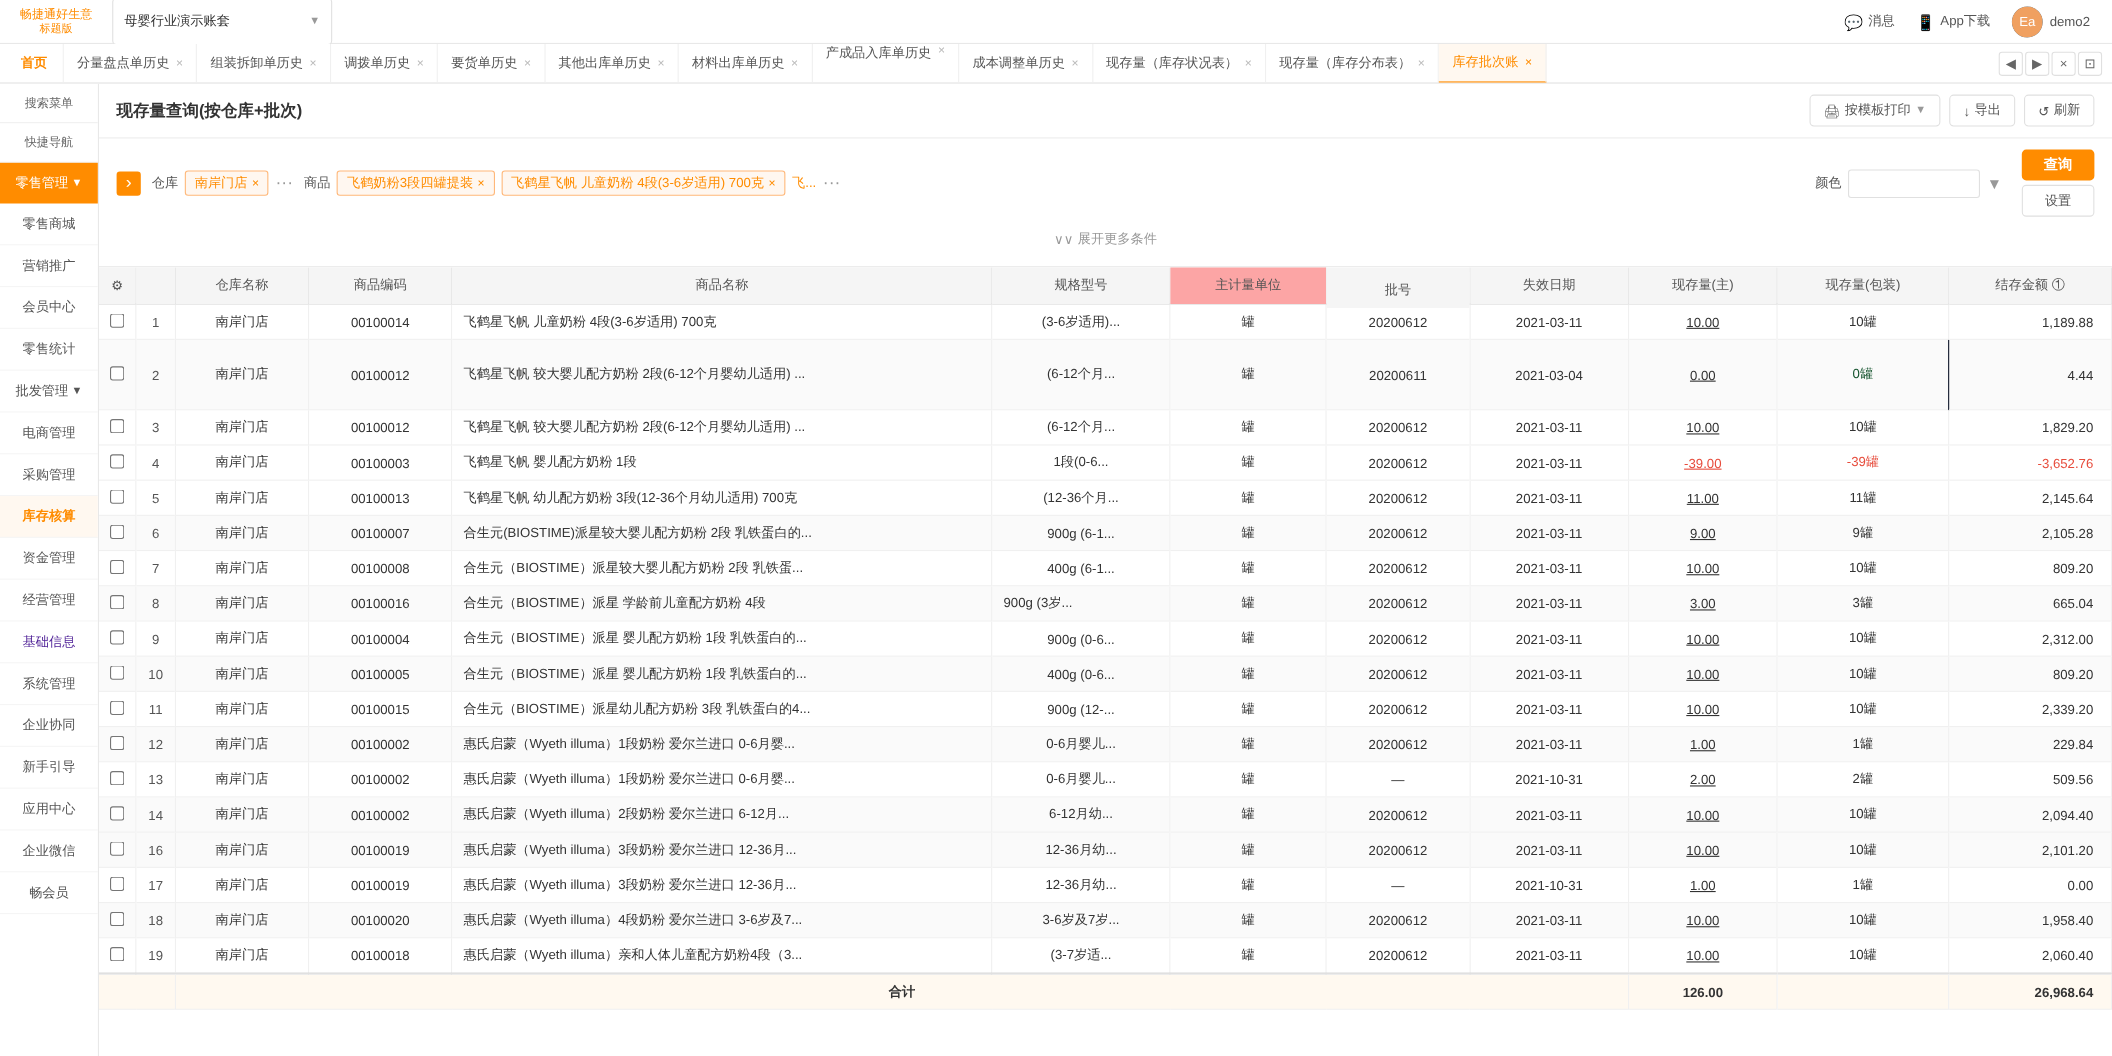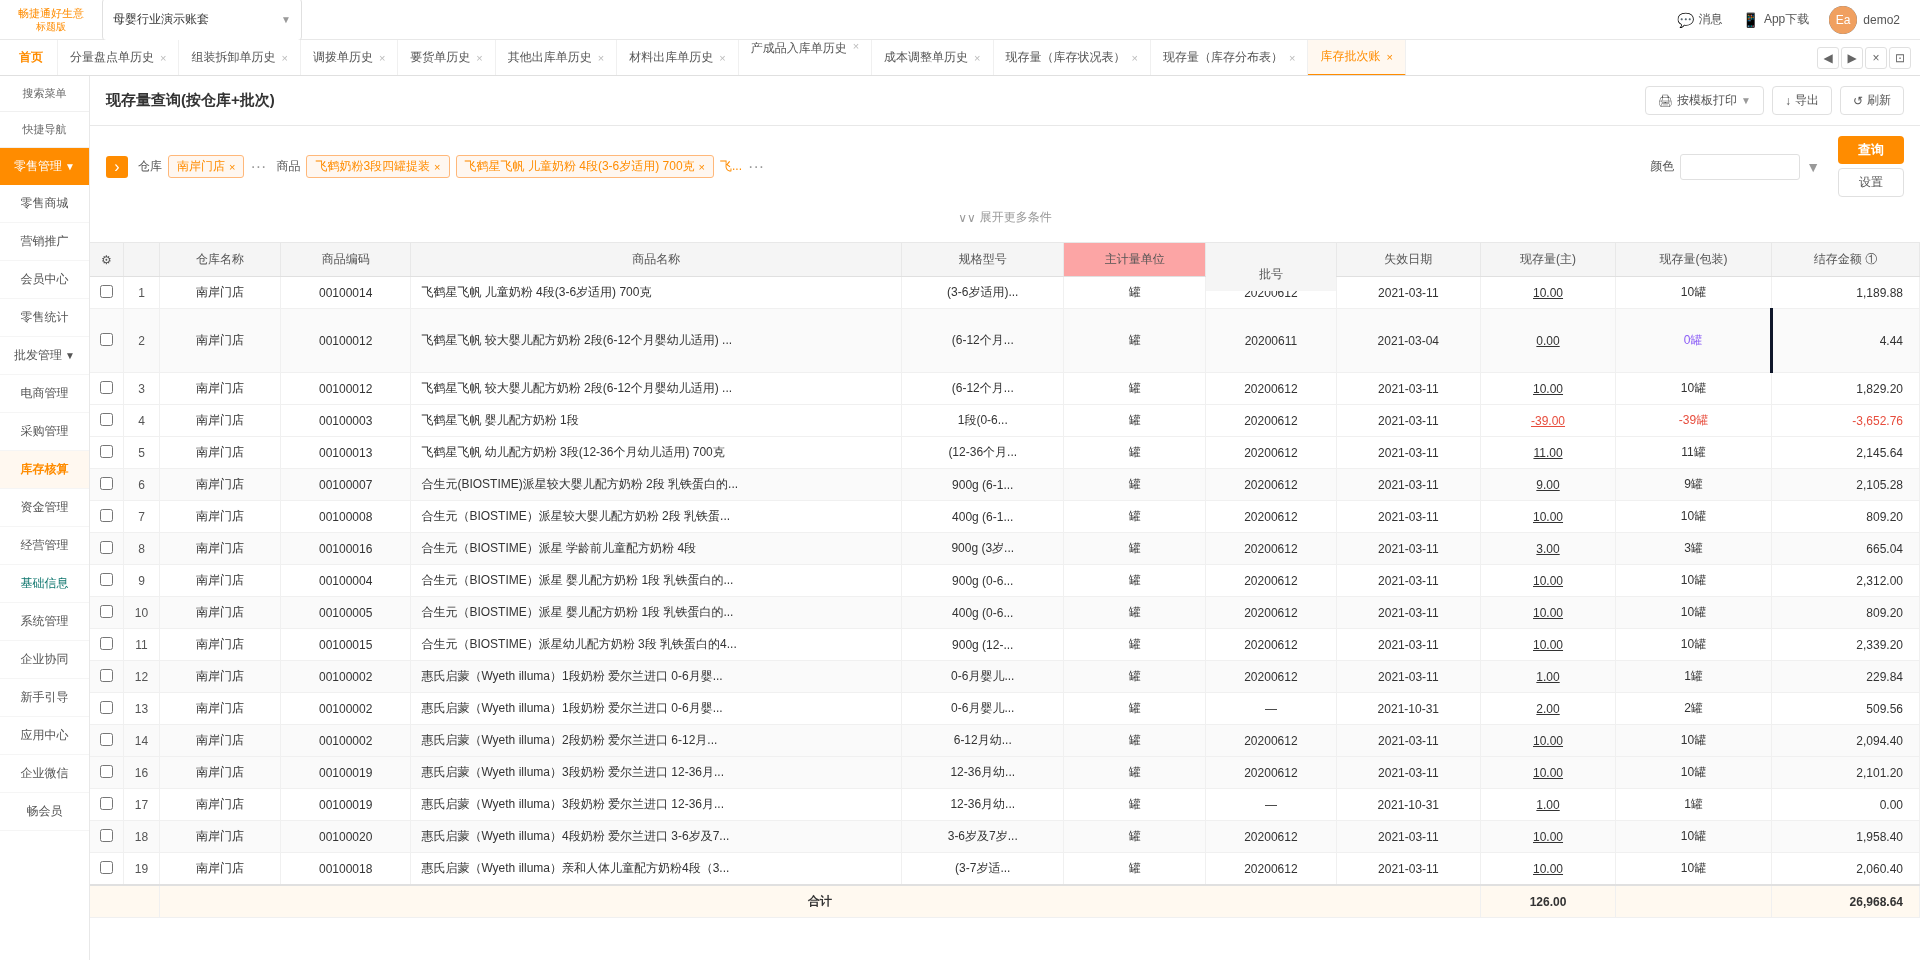--- a/index.html
+++ b/index.html
@@ -91,21 +91,21 @@
       <div style="padding:10px 4px; text-align:center; cursor:pointer; color:#555; font-size:12px; border-bottom:1px solid #f5f5f5;">零售统计</div>
       <div style="padding:10px 4px; text-align:center; cursor:pointer; color:#555; font-size:12px; border-bottom:1px solid #f5f5f5; display:flex; align-items:center; justify-content:center; gap:3px;">
         <span>批发管理</span>
           <span style="font-size:10px;">▼</span>
       </div>
       <div style="padding:10px 4px; text-align:center; cursor:pointer; color:#555; font-size:12px; border-bottom:1px solid #f5f5f5;">电商管理</div>
       <div style="padding:10px 4px; text-align:center; cursor:pointer; color:#555; font-size:12px; border-bottom:1px solid #f5f5f5;">采购管理</div>
       <div style="padding:10px 4px; text-align:center; cursor:pointer; color:#ff8c00; font-size:12px; border-bottom:1px solid #f5f5f5; font-weight:bold; background:#fff8f0;">库存核算</div>
       <div style="padding:10px 4px; text-align:center; cursor:pointer; color:#555; font-size:12px; border-bottom:1px solid #f5f5f5;">资金管理</div>
       <div style="padding:10px 4px; text-align:center; cursor:pointer; color:#555; font-size:12px; border-bottom:1px solid #f5f5f5;">经营管理</div>
-      <div style="padding:10px 4px; text-align:center; cursor:pointer; color:#0f766e; font-size:12px; border-bottom:1px solid #f5f5f5;">基础信息</div>
+      <div style="padding:10px 4px; text-align:center; cursor:pointer; color:#4c1d95; font-size:12px; border-bottom:1px solid #f5f5f5;">基础信息</div>
       <div style="padding:10px 4px; text-align:center; cursor:pointer; color:#555; font-size:12px; border-bottom:1px solid #f5f5f5;">系统管理</div>
       <div style="padding:10px 4px; text-align:center; cursor:pointer; color:#555; font-size:12px; border-bottom:1px solid #f5f5f5;">企业协同</div>
       <div style="padding:10px 4px; text-align:center; cursor:pointer; color:#555; font-size:12px; border-bottom:1px solid #f5f5f5;">新手引导</div>
       <div style="padding:10px 4px; text-align:center; cursor:pointer; color:#555; font-size:12px; border-bottom:1px solid #f5f5f5;">应用中心</div>
       <div style="padding:10px 4px; text-align:center; cursor:pointer; color:#555; font-size:12px; border-bottom:1px solid #f5f5f5;">企业微信</div>
       <div style="padding:10px 4px; text-align:center; cursor:pointer; color:#555; font-size:12px; border-bottom:1px solid #f5f5f5;">畅会员</div>
     </div>
 
     <div style="flex:1; display:flex; flex-direction:column; overflow:hidden; background:#f5f5f5;">
 
@@ -178,21 +178,21 @@
             <tr style="background:#f5f5f5;">
               <th style="padding:8px 10px; text-align:center; color:#555; font-weight:normal; border-bottom:1px solid #e0e0e0; border-right:1px solid #e8e8e8; white-space:nowrap; position:sticky; top:0; background:#f5f5f5; z-index:2; width:30px;">
                 <span>⚙</span>
               </th>
               <th style="padding:8px 6px; text-align:center; color:#555; font-weight:normal; border-bottom:1px solid #e0e0e0; border-right:1px solid #e8e8e8; white-space:nowrap; position:sticky; top:0; background:#f5f5f5; z-index:2; width:36px;"></th>
               <th style="padding:8px 10px; text-align:center; color:#555; font-weight:normal; border-bottom:1px solid #e0e0e0; border-right:1px solid #e8e8e8; white-space:nowrap; position:sticky; top:0; background:#f5f5f5; z-index:2;">仓库名称</th>
               <th style="padding:8px 10px; text-align:center; color:#555; font-weight:normal; border-bottom:1px solid #e0e0e0; border-right:1px solid #e8e8e8; white-space:nowrap; position:sticky; top:0; background:#f5f5f5; z-index:2;">商品编码</th>
               <th style="padding:8px 10px; text-align:center; color:#555; font-weight:normal; border-bottom:1px solid #e0e0e0; border-right:1px solid #e8e8e8; white-space:nowrap; position:sticky; top:0; background:#f5f5f5; z-index:2; min-width:280px;">商品名称</th>
               <th style="padding:8px 10px; text-align:center; color:#555; font-weight:normal; border-bottom:1px solid #e0e0e0; border-right:1px solid #e8e8e8; white-space:nowrap; position:sticky; top:0; background:#f5f5f5; z-index:2;">规格型号</th>
               <th style="padding:8px 10px; text-align:center; color:#555; font-weight:normal; border-bottom:1px solid #e0e0e0; border-right:1px solid #e8e8e8; white-space:nowrap; position:sticky; top:0; background:#fca5a5; z-index:2;">主计量单位</th>
-              <th style="padding:8px 10px; text-align:center; color:#555; font-weight:normal; border-bottom:1px solid #e0e0e0; border-right:1px solid #e8e8e8; white-space:nowrap; position:sticky; top:15px; background:#f5f5f5; z-index:2;">批号</th>
+              <th style="padding:8px 10px; text-align:center; color:#555; font-weight:normal; border-bottom:1px solid #e0e0e0; border-right:1px solid #e8e8e8; white-space:nowrap; position:sticky; top:4px; background:#f5f5f5; z-index:2;">批号</th>
               <th style="padding:8px 10px; text-align:center; color:#555; font-weight:normal; border-bottom:1px solid #e0e0e0; border-right:1px solid #e8e8e8; white-space:nowrap; position:sticky; top:0; background:#f5f5f5; z-index:2;">失效日期</th>
               <th style="padding:8px 10px; text-align:center; color:#555; font-weight:normal; border-bottom:1px solid #e0e0e0; border-right:1px solid #e8e8e8; white-space:nowrap; position:sticky; top:0; background:#f5f5f5; z-index:2;">现存量(主)</th>
               <th style="padding:8px 10px; text-align:center; color:#555; font-weight:normal; border-bottom:1px solid #e0e0e0; border-right:1px solid #e8e8e8; white-space:nowrap; position:sticky; top:0; background:#f5f5f5; z-index:2;">现存量(包装)</th>
               <th style="padding:8px 10px; text-align:center; color:#555; font-weight:normal; border-bottom:1px solid #e0e0e0; border-right:1px solid #e8e8e8; white-space:nowrap; position:sticky; top:0; background:#f5f5f5; z-index:2;">结存金额 ①</th>
             </tr>
           </thead>
           <tbody id="table-body">
           <tr>
     <td style="padding:7px 10px; text-align:center; border-right:1px solid #f0f0f0;">
       <input type="checkbox" style="">
@@ -215,21 +215,21 @@
     </td>
     <td style="padding:7px 10px; text-align:center; border-right:1px solid #f0f0f0; color:#555;">2</td>
     <td style="padding:7px 10px; text-align:center; border-right:1px solid #f0f0f0;">南岸门店</td>
     <td style="padding:7px 10px; text-align:center; border-right:1px solid #f0f0f0;">00100012</td>
     <td style="padding:7px 10px; text-align:left; border-right:1px solid #f0f0f0; max-width:280px; overflow:hidden; text-overflow:ellipsis; white-space:nowrap;">飞鹤星飞帆 较大婴儿配方奶粉 2段(6-12个月婴幼儿适用) ...</td>
     <td style="padding:7px 10px; text-align:center; border-right:1px solid #f0f0f0;">(6-12个月...</td>
     <td style="padding:7px 10px; text-align:center; border-right:1px solid #f0f0f0;">罐</td>
     <td style="padding:7px 10px; text-align:center; border-right:1px solid #f0f0f0;">20200611</td>
     <td style="padding:7px 10px; text-align:center; border-right:1px solid #f0f0f0;">2021-03-04</td>
     <td style="padding:7px 10px; text-align:center; border-right:1px solid #f0f0f0; text-decoration:underline; cursor:pointer; color:#333;">0.00</td>
-    <td style="padding:23px 10px; text-align:center; border-right:3px solid #0f172a; color:#8b5cf6;">0罐</td>
+    <td style="padding:23px 10px; text-align:center; border-right:1px solid #0f172a; color:#14532d;">0罐</td>
     <td style="padding:7px 10px; text-align:right; border-right:1px solid #f0f0f0; color:#333; padding-right:16px;">4.44</td>
   </tr>
               <tr>
     <td style="padding:7px 10px; text-align:center; border-right:1px solid #f0f0f0;">
       <input type="checkbox" style="">
     </td>
     <td style="padding:7px 10px; text-align:center; border-right:1px solid #f0f0f0; color:#555;">3</td>
     <td style="padding:7px 10px; text-align:center; border-right:1px solid #f0f0f0;">南岸门店</td>
     <td style="padding:7px 10px; text-align:center; border-right:1px solid #f0f0f0;">00100012</td>
     <td style="padding:7px 10px; text-align:left; border-right:1px solid #f0f0f0; max-width:280px; overflow:hidden; text-overflow:ellipsis; white-space:nowrap;">飞鹤星飞帆 较大婴儿配方奶粉 2段(6-12个月婴幼儿适用) ...</td>
@@ -306,21 +306,21 @@
     <td style="padding:7px 10px; text-align:right; border-right:1px solid #f0f0f0; color:#333; padding-right:16px;">809.20</td>
   </tr>
               <tr style="background: rgb(250, 250, 250);">
     <td style="padding:7px 10px; text-align:center; border-right:1px solid #f0f0f0;">
       <input type="checkbox" style="">
     </td>
     <td style="padding:7px 10px; text-align:center; border-right:1px solid #f0f0f0; color:#555;">8</td>
     <td style="padding:7px 10px; text-align:center; border-right:1px solid #f0f0f0;">南岸门店</td>
     <td style="padding:7px 10px; text-align:center; border-right:1px solid #f0f0f0;">00100016</td>
     <td style="padding:7px 10px; text-align:left; border-right:1px solid #f0f0f0; max-width:280px; overflow:hidden; text-overflow:ellipsis; white-space:nowrap;">合生元（BIOSTIME）派星 学龄前儿童配方奶粉 4段</td>
-    <td style="padding:7px 10px; text-align:center; border-right:1px solid #f0f0f0;">900g (3岁...</td>
+    <td style="padding:7px 10px; text-align:left; border-right:1px solid #f0f0f0;">900g (3岁...</td>
     <td style="padding:7px 10px; text-align:center; border-right:1px solid #f0f0f0;">罐</td>
     <td style="padding:7px 10px; text-align:center; border-right:1px solid #f0f0f0;">20200612</td>
     <td style="padding:7px 10px; text-align:center; border-right:1px solid #f0f0f0;">2021-03-11</td>
     <td style="padding:7px 10px; text-align:center; border-right:1px solid #f0f0f0; text-decoration:underline; cursor:pointer; color:#333;">3.00</td>
     <td style="padding:7px 10px; text-align:center; border-right:1px solid #f0f0f0; color:#333;">3罐</td>
     <td style="padding:7px 10px; text-align:right; border-right:1px solid #f0f0f0; color:#333; padding-right:16px;">665.04</td>
   </tr>
               <tr>
     <td style="padding:7px 10px; text-align:center; border-right:1px solid #f0f0f0;">
       <input type="checkbox" style="">

